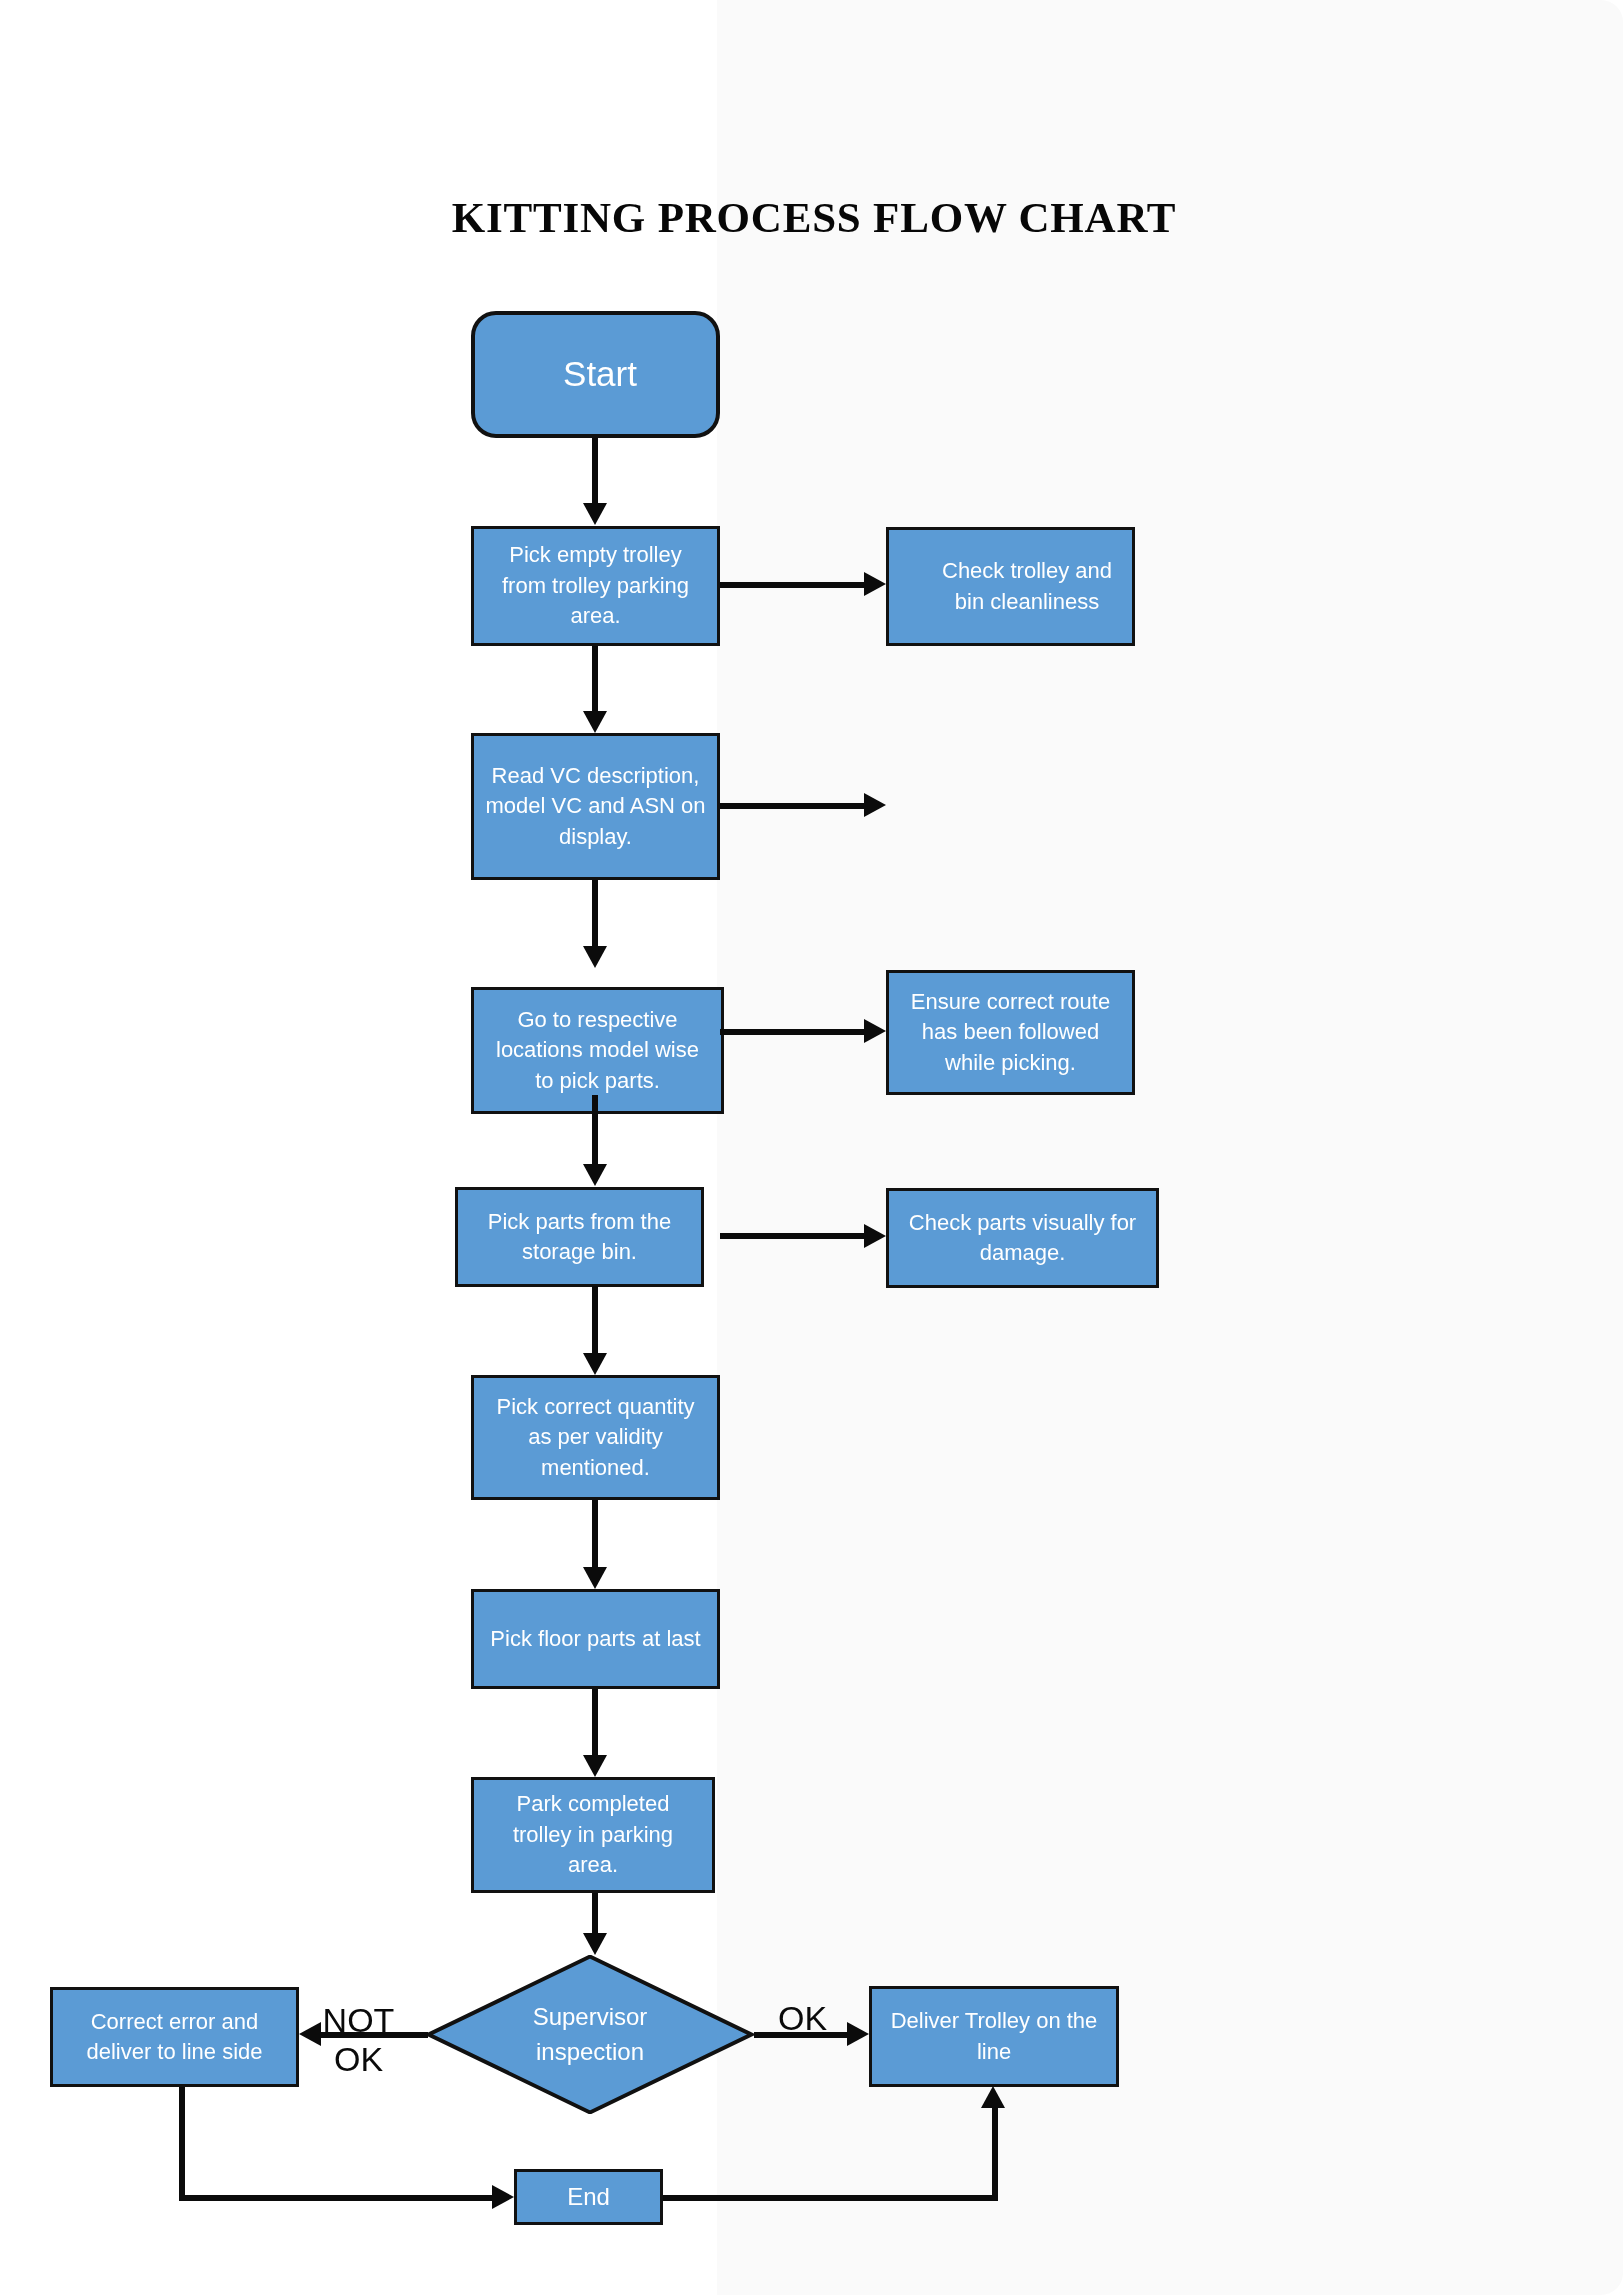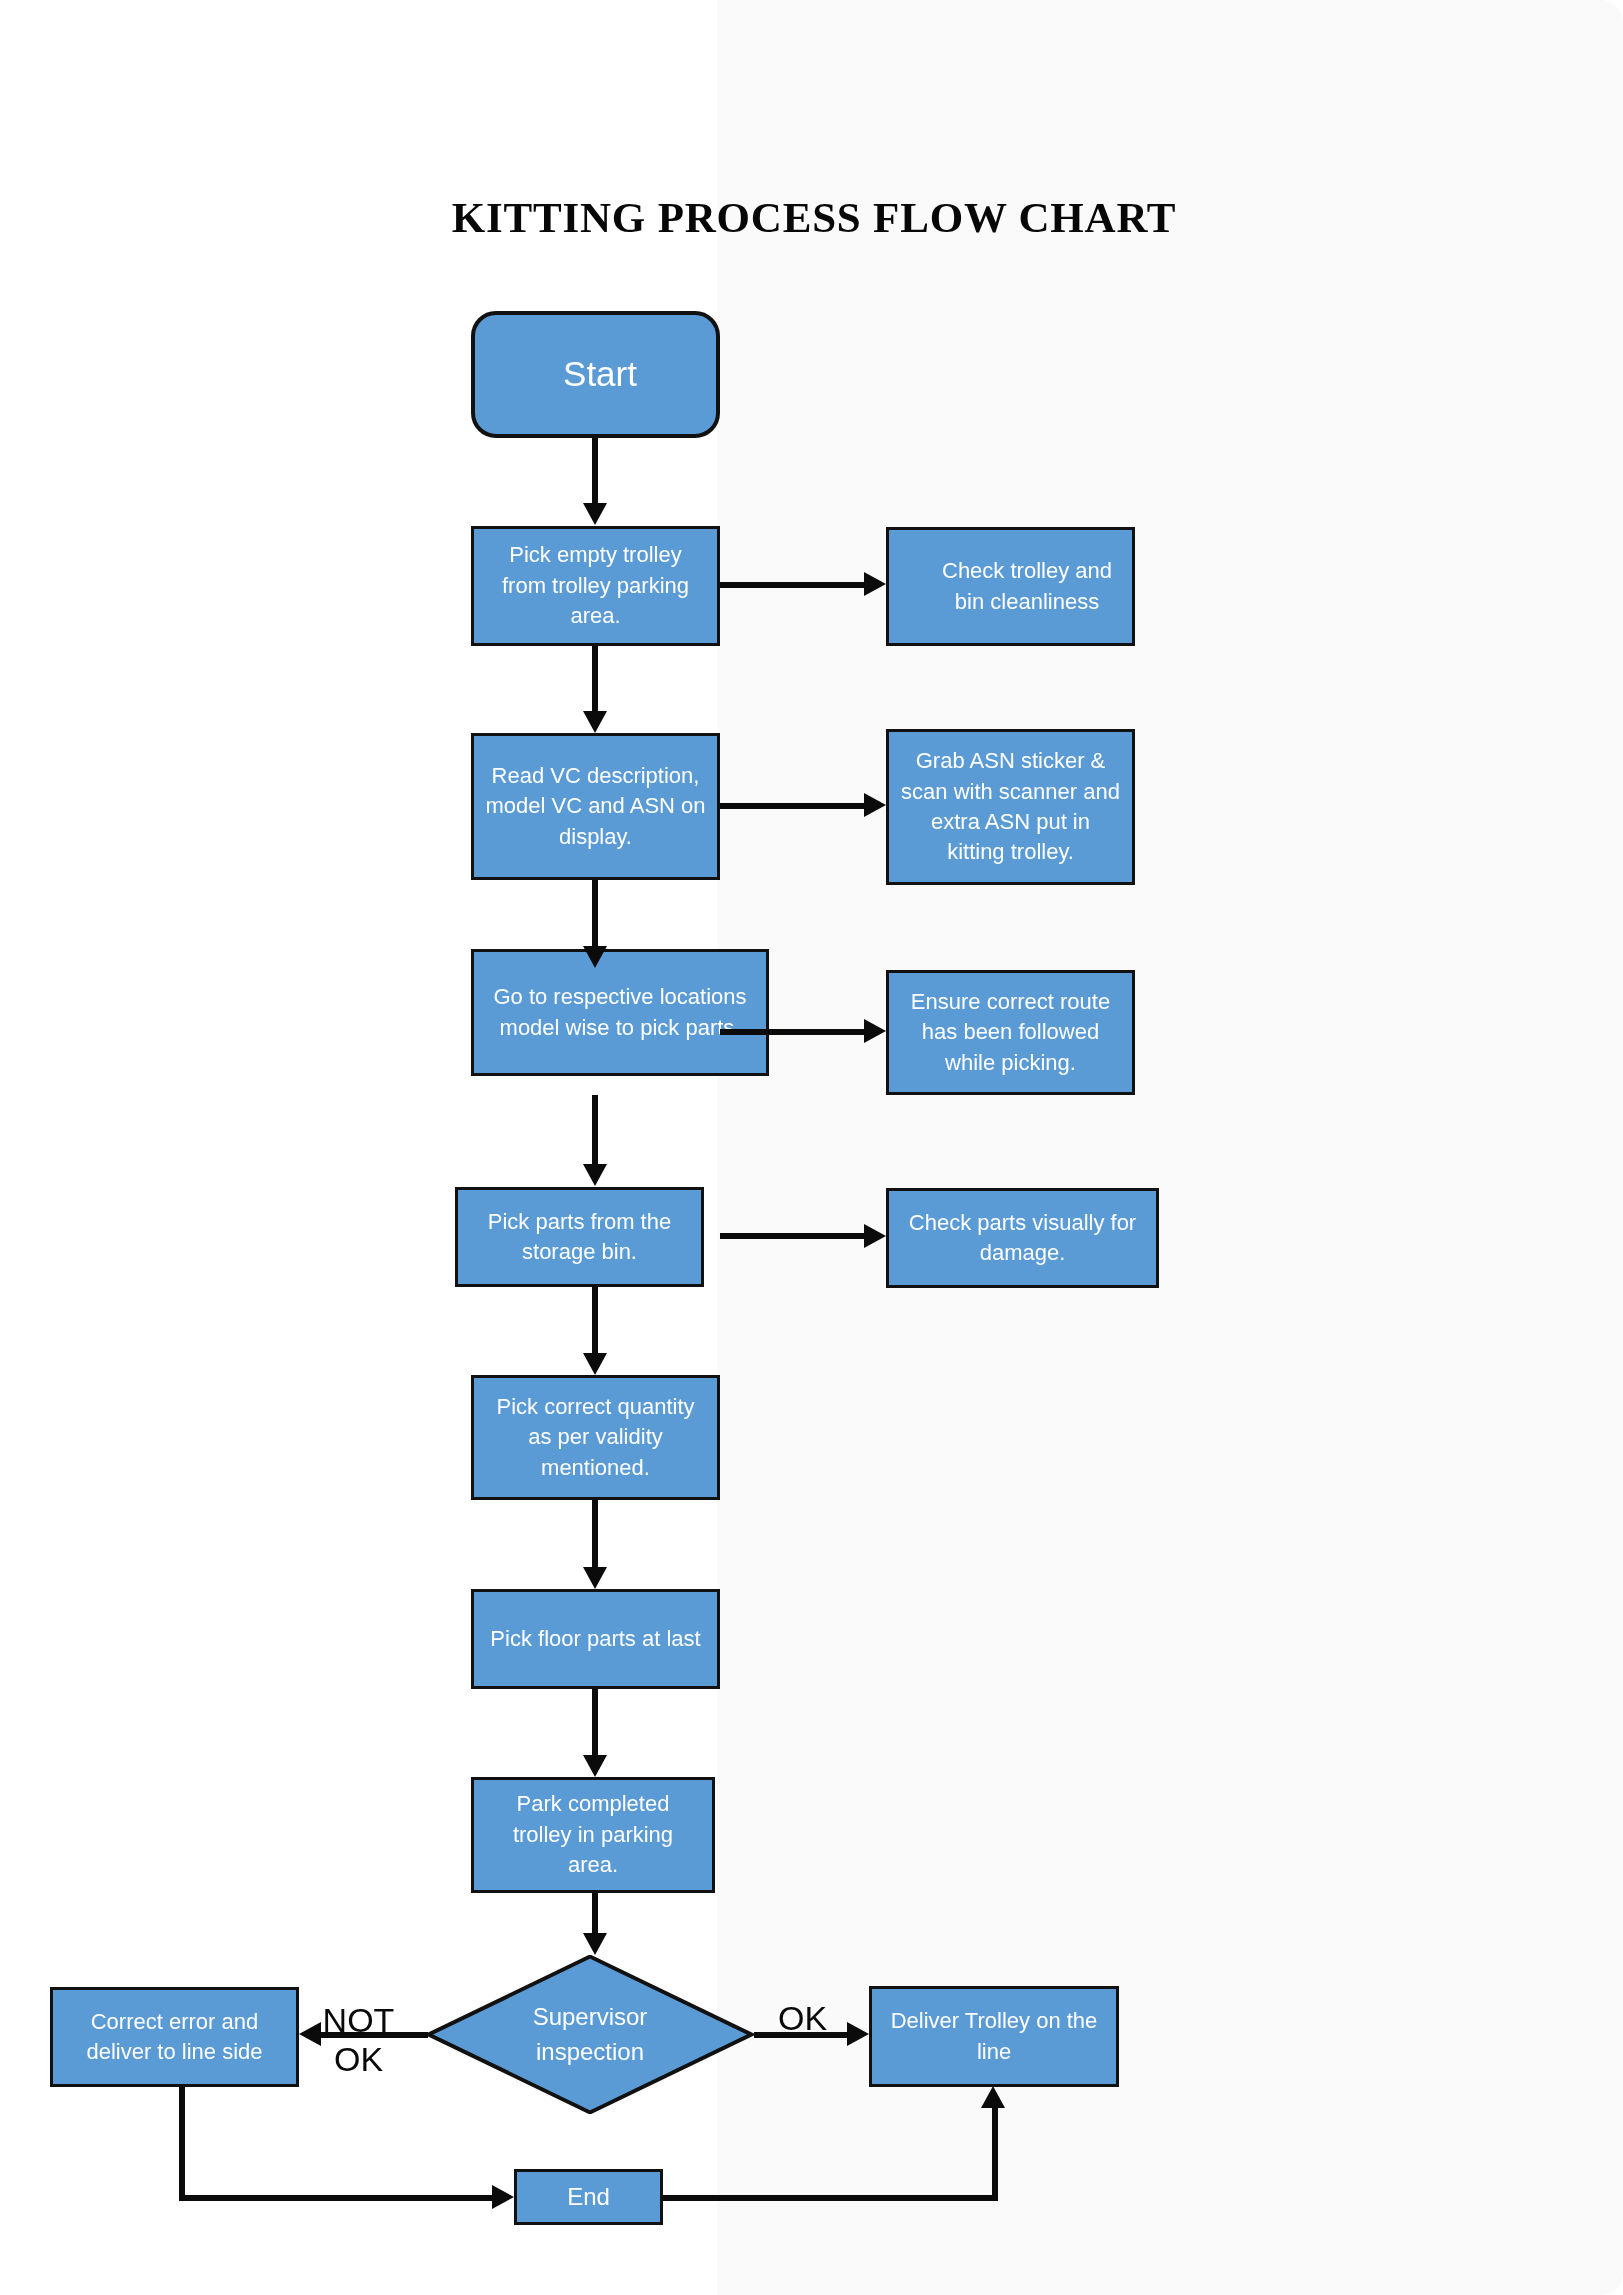--- a/index.html
+++ b/index.html
@@ -86,33 +86,32 @@
   <div class="page-shade"></div>
 
   <div class="chart-title">KITTING PROCESS FLOW CHART</div>
 
   <div class="node terminator" style="left:471px; top:311px; width:249px; height:127px;">Start</div>
 
   <div class="node" style="left:471px; top:526px; width:249px; height:120px;">Pick empty trolley from trolley parking area.</div>
 
   <div class="node" style="left:471px; top:733px; width:249px; height:147px;">Read VC description, model VC and ASN on display.</div>
 
-  <div class="node" style="left:471px; top:949px; width:298px; height:127px;">Go to respective locations model wise to pick parts.</div>
+  <div class="node" style="left:471px; top:987px; width:253px; height:127px;">Go to respective locations model wise to pick parts.</div>
 
   <div class="node" style="left:455px; top:1187px; width:249px; height:100px;">Pick parts from the storage bin.</div>
 
   <div class="node" style="left:471px; top:1375px; width:249px; height:125px;">Pick correct quantity as per validity mentioned.</div>
 
   <div class="node" style="left:471px; top:1589px; width:249px; height:100px;">Pick floor parts at last</div>
 
   <div class="node" style="left:471px; top:1777px; width:244px; height:116px;">Park completed trolley in parking area.</div>
 
   <div class="node" style="left:886px; top:527px; width:249px; height:119px;padding-left:44px;">Check trolley and bin cleanliness</div>
 
-  <div class="node" style="left:886px; top:729px; width:249px; height:156px;">Grab ASN sticker &amp; scan with scanner and extra ASN put in kitting trolley.</div>
 
   <div class="node" style="left:886px; top:970px; width:249px; height:125px;">Ensure correct route has been followed while picking.</div>
 
   <div class="node" style="left:886px; top:1188px; width:273px; height:100px;">Check parts visually for damage.</div>
 
   <svg class="diamond-svg" style="left:426px; top:1955px;" width="328" height="159" viewBox="0 0 414 201">
     <polygon points="207,2 411,100.5 207,199 3,100.5" fill="#5b9bd5" stroke="#111111" stroke-width="5"></polygon>
   </svg>
   <div class="diamond-label" style="left:426px; top:1955px; width:328px; height:159px;">
     <span>Supervisor inspection</span>

